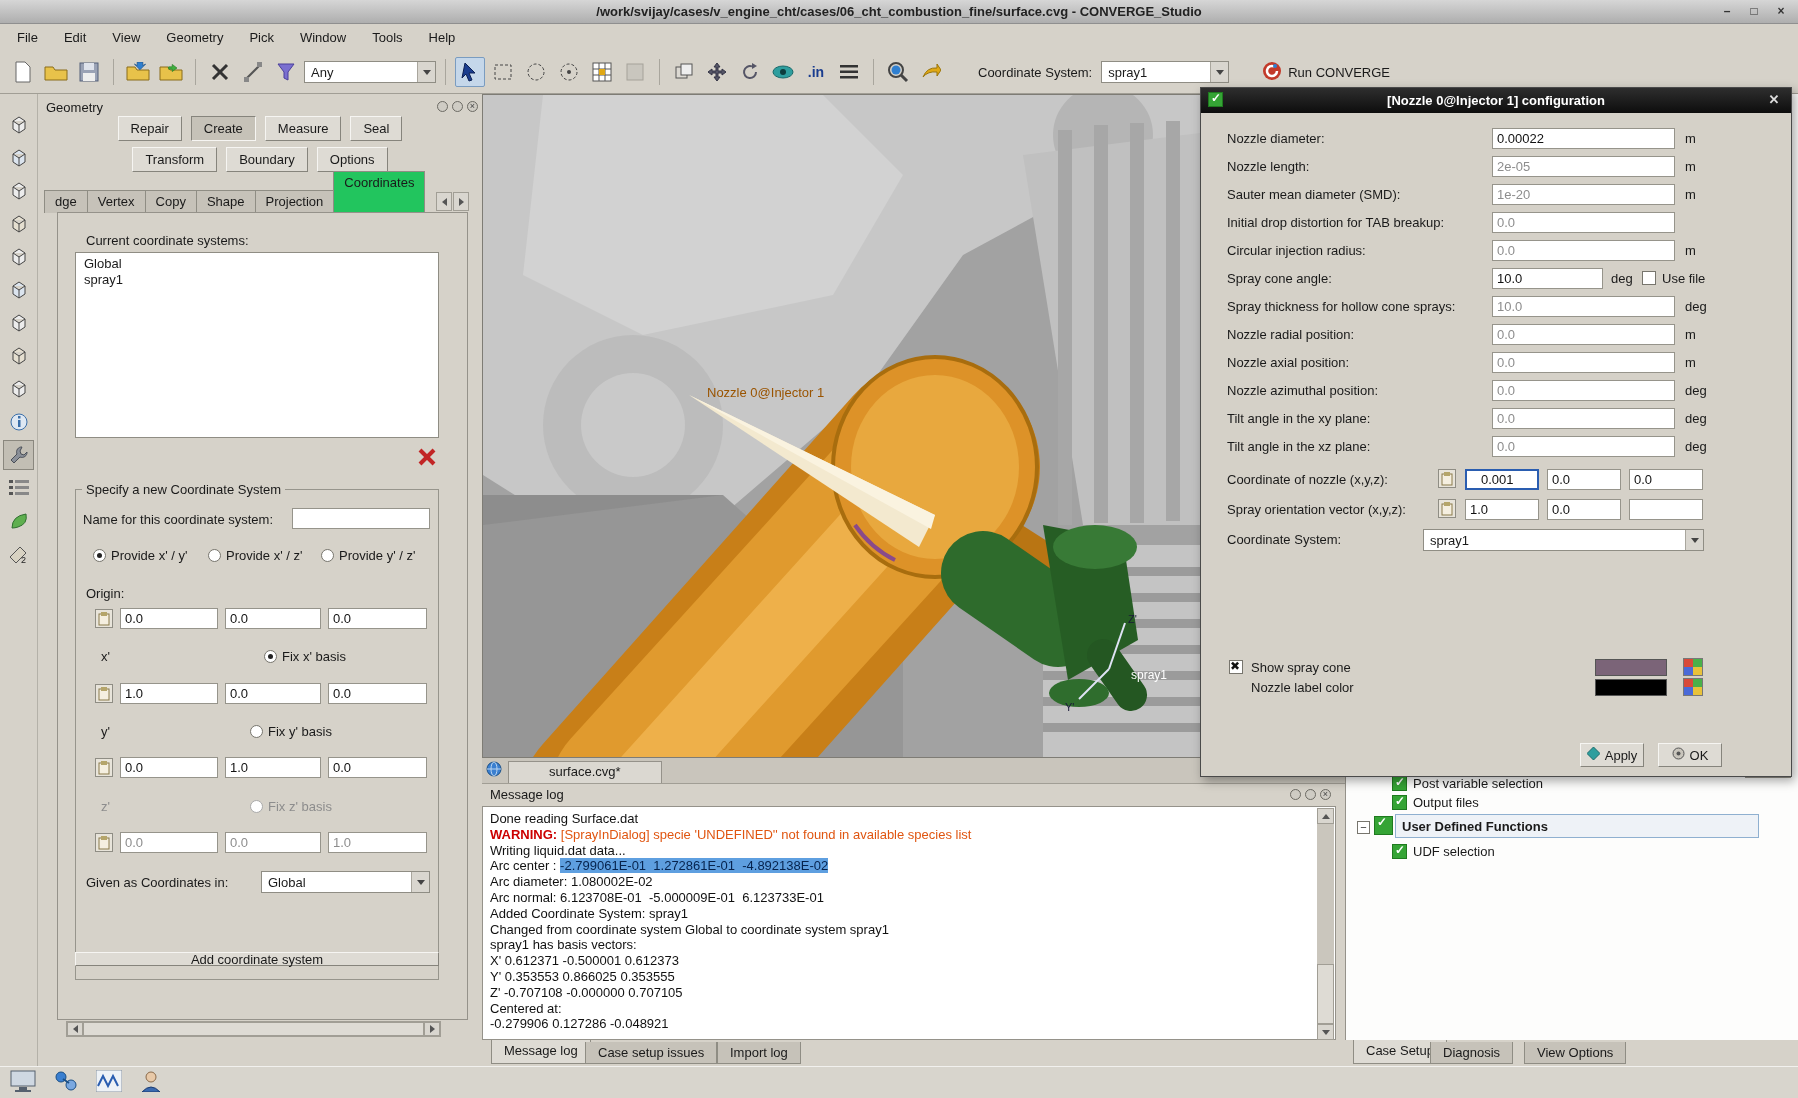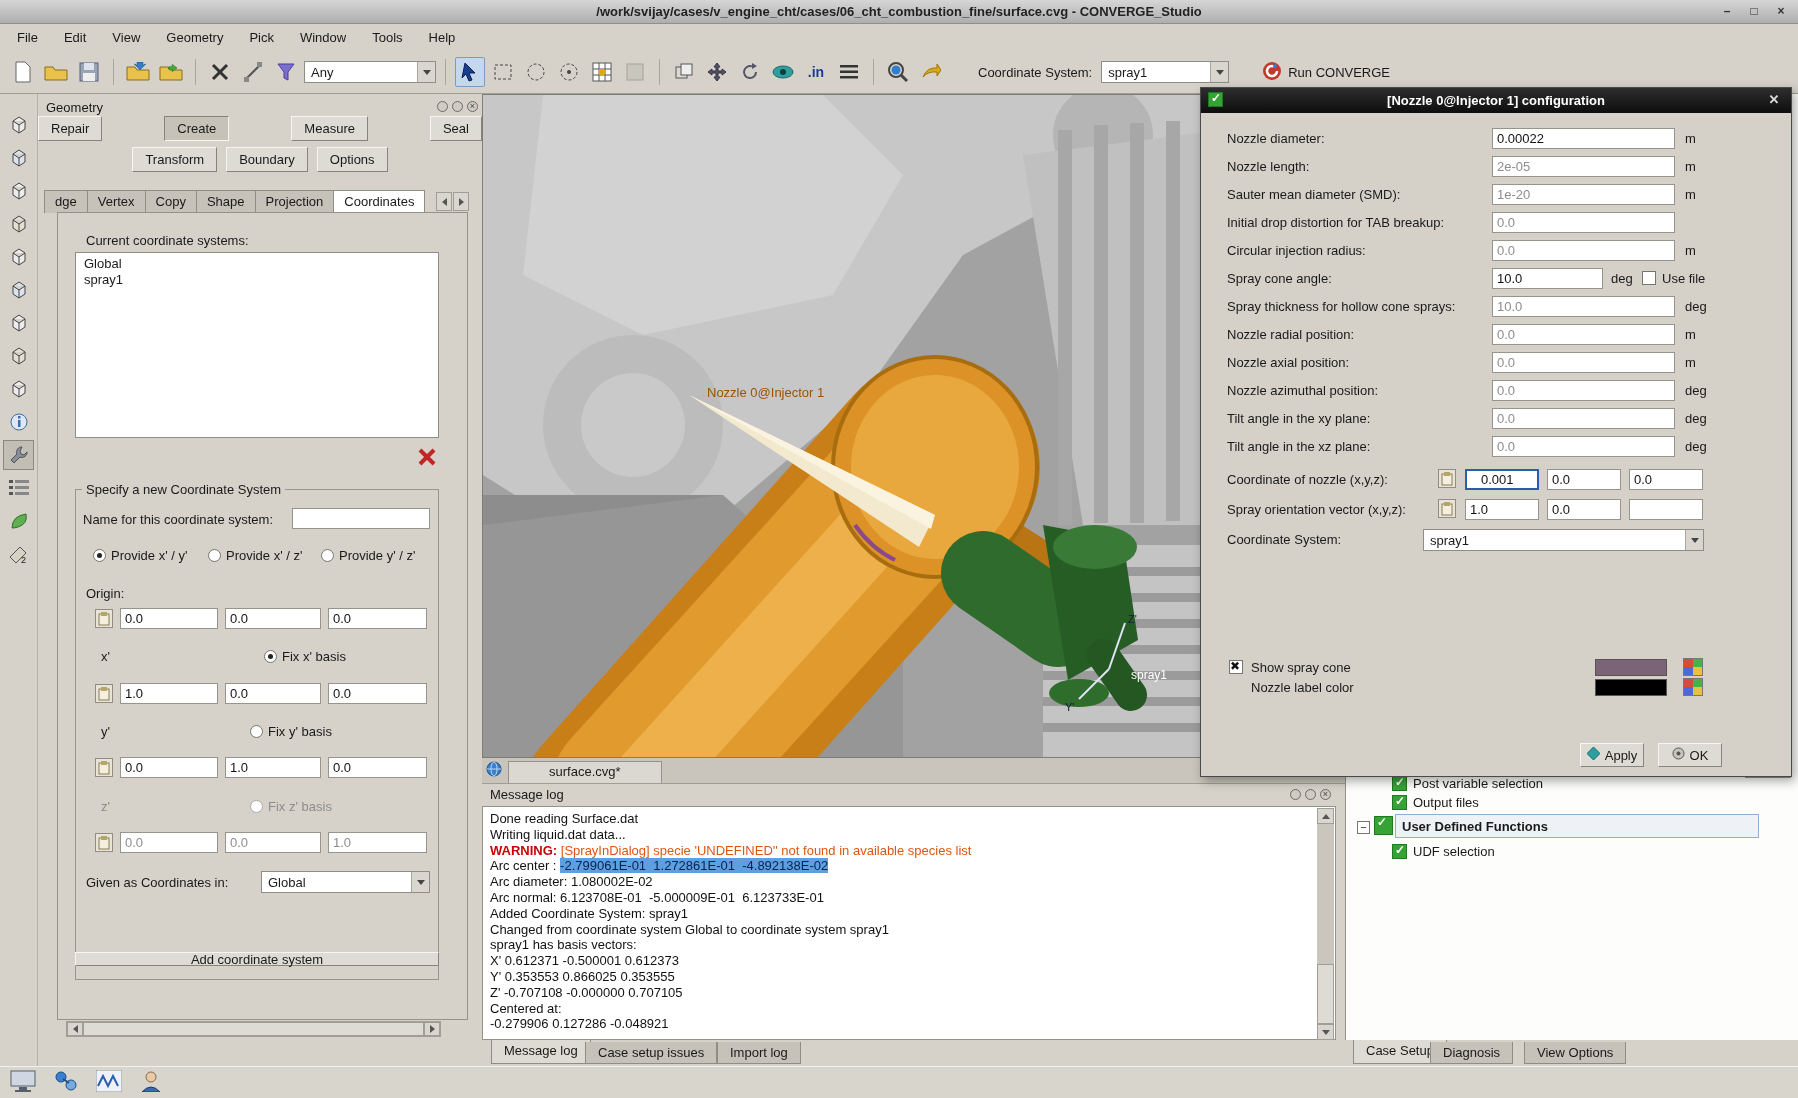--- a/index.html
+++ b/index.html
@@ -40,21 +40,21 @@
 
 .dockstrip{left:0;top:94px;width:38px;height:972px;background:#d6d2c9;border-right:1px solid #b4b1a8}
 .dicon{position:absolute;left:3px;width:31px;height:30px;display:flex;align-items:center;justify-content:center;border:1px solid transparent}
 .dicon.pressed{background:#c2beb4;border-color:#8a877e;border-style:solid}
 
 .gpanel{left:38px;top:94px;width:444px;height:944px;background:#d6d2c9}
 .gp-title{position:absolute;left:8px;top:6px;font-size:13px}
 .modebtn{height:25px;padding:0 12px}
 .tabstrip{position:absolute;left:6px;top:94px;height:25px;display:flex;align-items:flex-end}
 .tab{height:23px;padding:3px 10px;background:#c6c2b9;border:1px solid #8f8d84;border-bottom:none;margin-right:-1px;font-size:13px}
-.tab.active{background:#ffffff;height:23px;font-weight:normal}
+.tab.active{background:#22c55e;height:42px;font-weight:normal}
 .content-frame{position:absolute;left:19px;top:118px;width:411px;height:808px;border:1px solid #95928a;background:#d6d2c9}
 .groupbox{position:absolute;border:1px solid #97958c}
 .grouptitle{position:absolute;top:-8px;left:6px;background:#d6d2c9;padding:0 4px;font-size:13px}
 .cliptick{width:18px;height:19px;background:#e8e4da;border:1px solid #8f8d84;display:flex;align-items:center;justify-content:center}
 .scroll-h{position:absolute;height:16px;background:#c9c5bc;border:1px solid #a19e95;display:flex}
 .sbtn{width:16px;height:100%;background:#d9d6cf;border:1px solid #a19e95;display:flex;align-items:center;justify-content:center}
 .sthumb{flex:1;background:#dedbd4;border:1px solid #a19e95}
 .tri-l{width:0;height:0;border-top:4px solid transparent;border-bottom:4px solid transparent;border-right:5px solid #555}
 .tri-r{width:0;height:0;border-top:4px solid transparent;border-bottom:4px solid transparent;border-left:5px solid #555}
 .tri-u{width:0;height:0;border-left:4px solid transparent;border-right:4px solid transparent;border-bottom:5px solid #555}
@@ -360,21 +360,21 @@
     </div>
 </div>
 
 <div class="abs gpanel">
   <span class="gp-title">Geometry</span>
   <div class="dots" style="position:absolute;left:399px;top:7px">
     <div class="dot"></div>
     <div class="dot"></div>
     <div class="dot">×</div>
   </div>
-  <div style="position:absolute;left:0;top:22px;width:444px;display:flex;justify-content:space-between;gap:9px">
+  <div style="position:absolute;left:0;top:22px;width:444px;display:flex;justify-content:center;gap:9px">
     <div class="btn modebtn">Repair</div>
     <div class="btn modebtn pressed">Create</div>
     <div class="btn modebtn">Measure</div>
     <div class="btn modebtn">Seal</div>
   </div>
   <div style="position:absolute;left:0;top:53px;width:444px;display:flex;justify-content:center;gap:9px">
     <div class="btn modebtn">Transform</div>
     <div class="btn modebtn">Boundary</div>
     <div class="btn modebtn">Options</div>
   </div>
@@ -582,22 +582,22 @@
 <div class="abs msgdock">
   <span class="msgtitle">Message log</span>
   <div class="dots" style="position:absolute;left:808px;top:5px">
     <div class="dot"></div>
     <div class="dot"></div>
     <div class="dot">×</div>
   </div>
   <div class="logarea">
     <div style="padding-top:4px">
       <div class="log-line">Done reading Surface.dat</div>
+      <div class="log-line"><span class="log-warn-label">WARNING:</span><span class="log-warn-text"> [SprayInDialog] specie 'UNDEFINED'' not found in available species list</span></div>
       <div class="log-line">Writing liquid.dat data...</div>
-      <div class="log-line"><span class="log-warn-label">WARNING:</span><span class="log-warn-text"> [SprayInDialog] specie 'UNDEFINED'' not found in available species list</span></div>
       <div class="log-line"><span>Arc center : </span><span class="log-sel">-2.799061E-01  1.272861E-01  -4.892138E-02</span></div>
       <div class="log-line">Arc diameter: 1.080002E-02</div>
       <div class="log-line">Arc normal: 6.123708E-01  -5.000009E-01  6.123733E-01</div>
       <div class="log-line">Added Coordinate System: spray1</div>
       <div class="log-line">Changed from coordinate system Global to coordinate system spray1</div>
       <div class="log-line">spray1 has basis vectors:</div>
       <div class="log-line">X' 0.612371 -0.500001 0.612373</div>
       <div class="log-line">Y' 0.353553 0.866025 0.353555</div>
       <div class="log-line">Z' -0.707108 -0.000000 0.707105</div>
       <div class="log-line">Centered at:</div>

